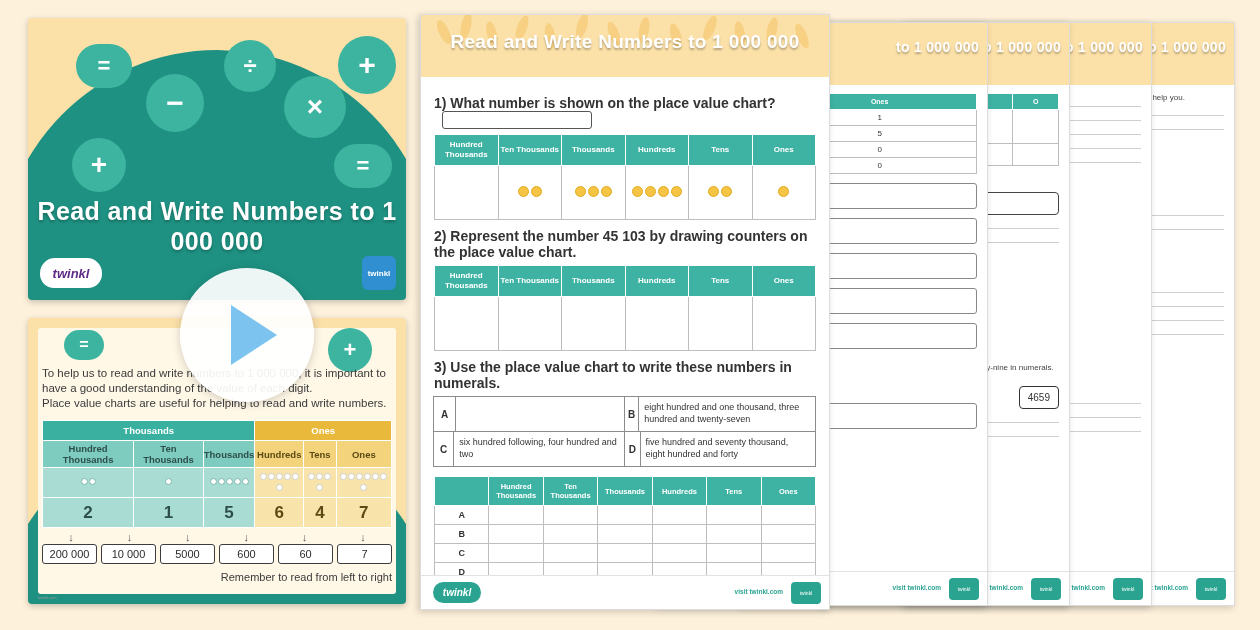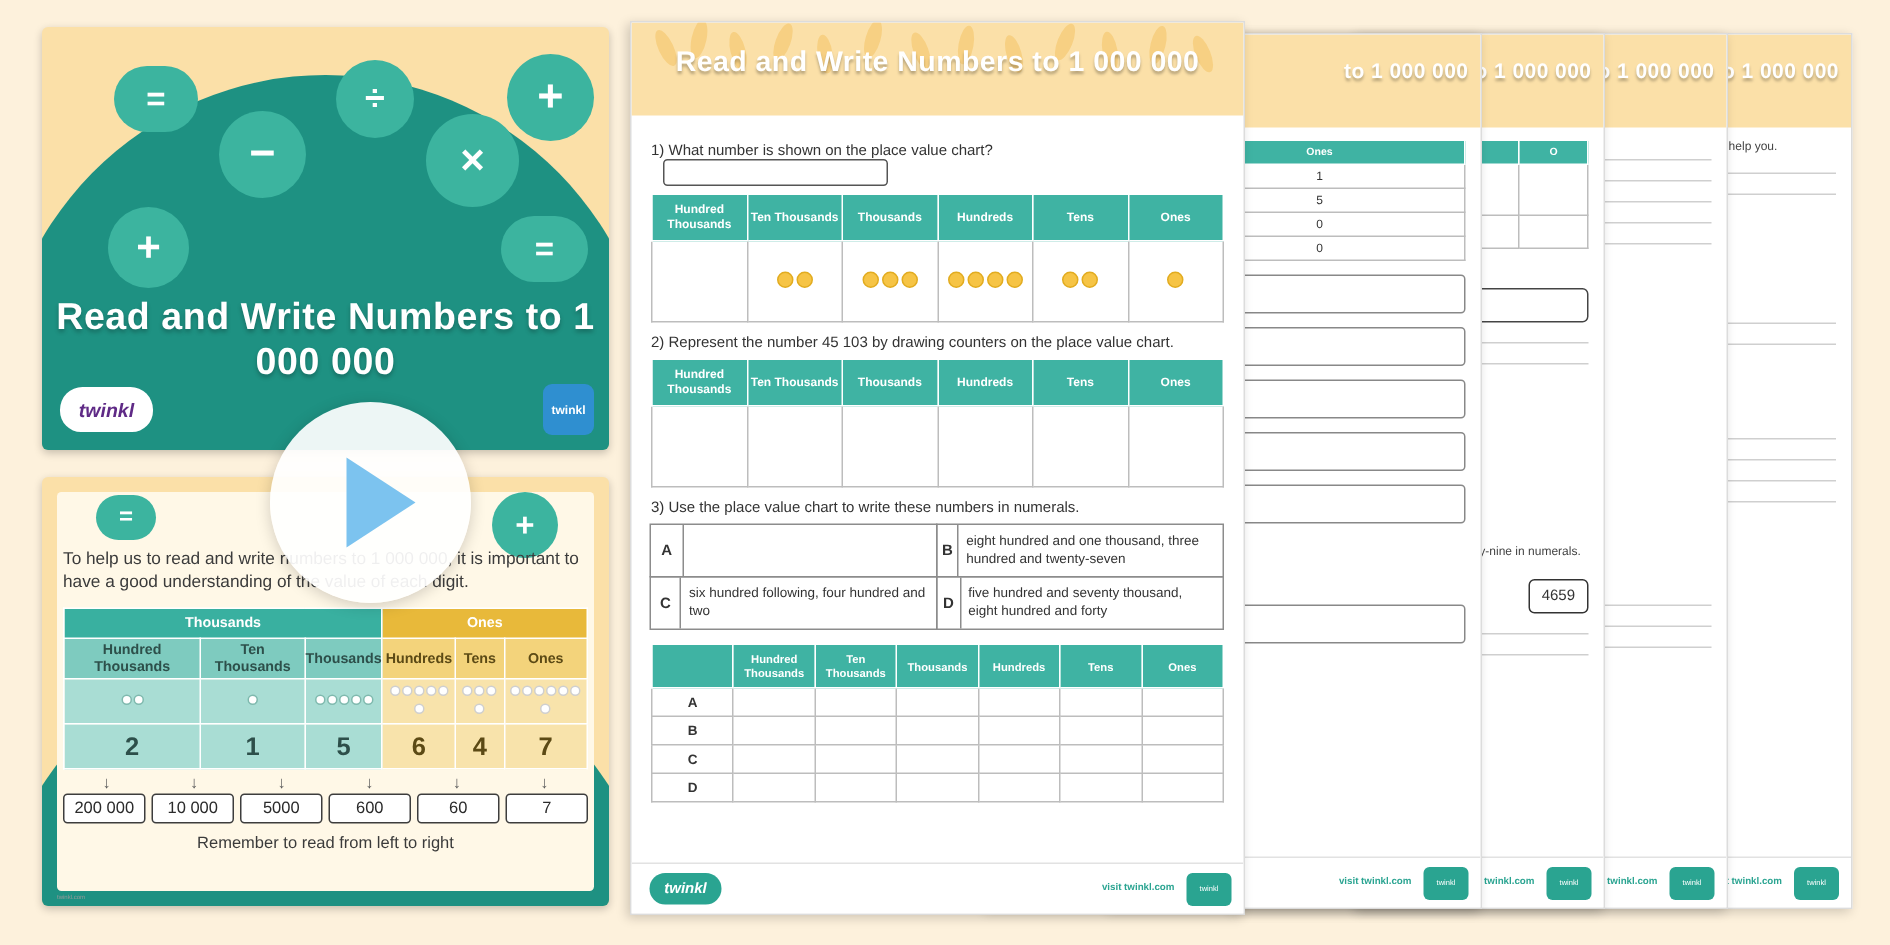--- a/index.html
+++ b/index.html
@@ -98,21 +98,21 @@
   .pv-table .dig-on { background: #f8e3ab; font-size: 17px; font-weight: bold; height: 30px; color:#5c4a15;}
   .dot { display:inline-block; width:7px; height:7px; border-radius:50%; background:#ffffff; border:1px solid #cfcfcf; margin:1px .5px; }
   .dot.t { background:#ffffff; border-color:#7fb9ae; }
   .arrows { display:flex; justify-content:space-between; margin-top:3px; }
   .arrows span { font-size:11px; color:#5a5a5a; width:16.6%; text-align:center; }
   .vals { display:flex; gap:4px; margin-top:1px; }
   .val {
     flex:1; border:1px solid #3d3d3d; border-radius:3px; background:#ffffff;
     font-size:11px; text-align:center; padding:3px 0; color:#2b2b2b;
   }
-  .remember { text-align:center; font-size:11px; margin-top:7px; color:#3b3b3b; }
+  .remember { text-align:right; font-size:11px; margin-top:7px; color:#3b3b3b; }
   .tiny-credit { position:absolute; left:10px; bottom:4px; font-size:4px; color:#999; }
 
   
   .play-wrap {
     position: absolute; left: 152px; top: 250px;
     width: 134px; height: 134px; border-radius: 50%;
     background: rgba(255,255,255,.92);
     display: flex; align-items: center; justify-content: center;
     box-shadow: 0 2px 10px rgba(0,0,0,.18);
     z-index: 40;
@@ -150,21 +150,21 @@
   }
   .banner-title {
     position: absolute; left: 0; right: 0; top: 16px;
     text-align: center; color: #ffffff; font-weight: bold;
     font-size: 19px; letter-spacing: .3px;
     text-shadow: 0 2px 2px rgba(0,0,0,.28);
   }
   .banner-title.small { font-size: 14px; text-align: right; padding-right: 8px; }
 
   .page-body { padding: 10px 13px 0 13px; font-size: 10px; color: #333; }
-  .q { margin: 8px 0 5px 0; font-size: 10px; color: #333; }
+  .q { margin: 8px 0 5px 0; font-size: 14px; color: #333; font-weight: bold; }
   .ans-box {
     display: inline-block; width: 150px; height: 18px;
     border: 1px solid #555; border-radius: 3px; vertical-align: middle;
     margin-left: 8px; background: #fff;
   }
 
   table.chart { width: 100%; border-collapse: collapse; table-layout: fixed; }
   table.chart th {
     background: #3fb3a3; color: #fff; font-size: 8px; font-weight: bold;
     border: 1px solid #ffffff; padding: 5px 1px; line-height: 10px;
@@ -248,20 +248,21 @@
 
   <div class="slide-card slide-bottom">
     <div class="dome" style="bottom:-150px;height:330px;"></div>
     <div style="position:absolute;left:10px;right:10px;top:10px;bottom:10px;background:#fff8e7;border-radius:3px;"></div>
 
     <div class="op light" style="left:36px;top:12px;width:40px;height:30px;border-radius:18px;font-size:16px;">=</div>
     <div class="op light" style="left:300px;top:10px;width:44px;height:44px;font-size:22px;">+</div>
 
     <div class="b-inner">
       <div class="b-text">To help us to read and write numbers to 1 000 000, it is important to have a good understanding of the value of each digit.</div>
+      <div class="b-text">Place value charts are useful for helping to read and write numbers.</div>
 
       <table class="pv-table">
         <tbody>
             <tr>
           <th class="hdr-th" colspan="3">Thousands</th>
           <th class="hdr-on" colspan="3">Ones</th>
         </tr>
         <tr>
           <td class="sub-th">Hundred Thousands</td>
           <td class="sub-th">Ten Thousands</td>

